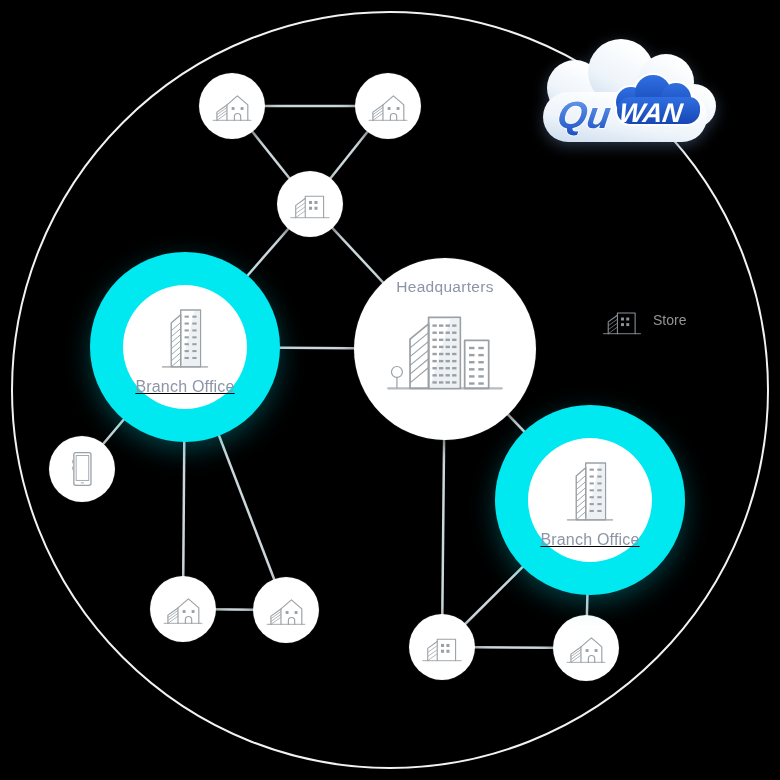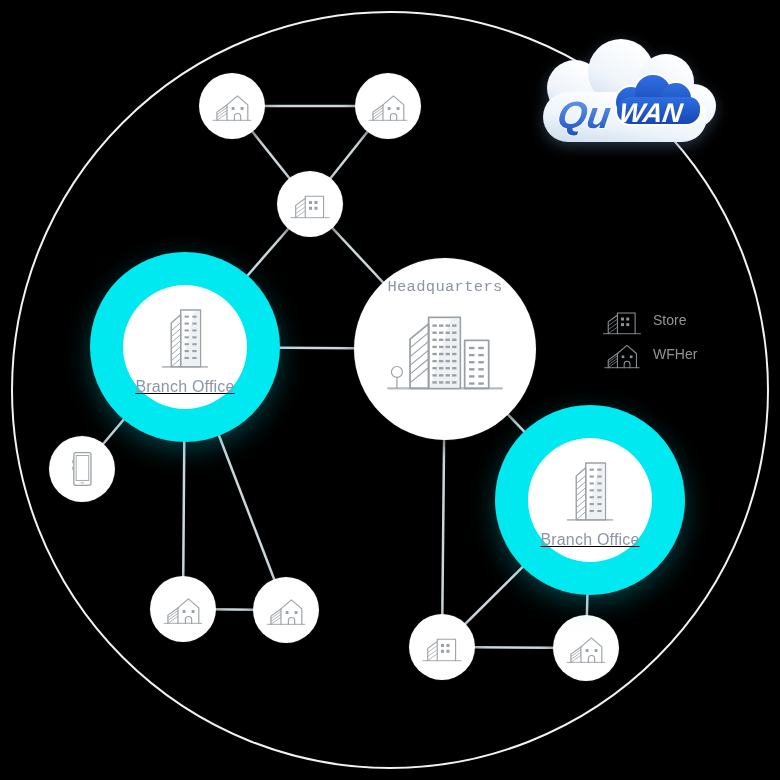--- a/index.html
+++ b/index.html
@@ -8,21 +8,21 @@
   .wires{position:absolute;left:0;top:0;}
   .node{position:absolute;background:#fff;border-radius:50%;
         display:flex;flex-direction:column;align-items:center;justify-content:center;
         box-shadow:0 6px 18px rgba(0,0,0,.55), 0 0 0 1px rgba(255,255,255,.06);}
   .node.small{width:66px;height:66px;}
   .ring{position:absolute;width:190px;height:190px;border-radius:50%;
         background:#00e8f0;display:flex;align-items:center;justify-content:center;
         box-shadow:0 8px 26px rgba(0,180,195,.35);text-decoration:underline;}
   .ring .node{position:relative;width:124px;height:124px;box-shadow:none;}
   .node.hq{width:182px;height:182px;justify-content:flex-start;padding-top:20px;box-sizing:border-box;}
-  .hq-label{font-size:15.5px;color:#8c94a6;letter-spacing:.3px;margin-bottom:7px;font-family:Liberation Mono, monospace;}
+  .hq-label{font-size:15.5px;color:#8c94a6;letter-spacing:.3px;margin-bottom:7px;}
   .bo-label{font-size:16px;color:#8c94a6;letter-spacing:.2px;margin-top:6px;}
   .ic{color:#9aa1a6;}
   .legend{position:absolute;left:600px;top:303px;}
   .legend-row{display:flex;align-items:center;height:34px;text-decoration:underline;}
   .legend-ic{width:44px;display:flex;justify-content:center;color:#8d9398;}
   .legend-label{font-size:14px;color:#919598;margin-left:9px;white-space:nowrap;}
   .cloud-logo{position:absolute;left:533px;top:36px;
               filter:drop-shadow(0 4px 7px rgba(90,120,160,.45));}
   .sym-shape{fill:none;stroke:currentColor;stroke-width:1.6;stroke-linejoin:round;stroke-linecap:round;}
   .sym-thin{fill:none;stroke:currentColor;stroke-width:1.1;}
@@ -274,28 +274,20 @@
 
   <div class="legend">
     <div class="legend-row">
       <span class="legend-ic">
         <svg width="42" height="33" viewBox="0 0 64 50">
             <use href="#sym-store"></use>
           </svg>
       </span>
       <span class="legend-label">Store</span>
     </div>
-    <div class="legend-row">
-      <span class="legend-ic">
-        <svg width="42" height="33" viewBox="0 0 64 50">
-            <use href="#sym-house"></use>
-          </svg>
-      </span>
-      <span class="legend-label">WFHer</span>
-    </div>
   </div>
 
   <svg class="cloud-logo" width="185" height="112" viewBox="0 0 185 112">
     <defs>
       <linearGradient id="cloudGrad" x1="0" y1="1" x2="0.55" y2="0">
         <stop offset="0" stop-color="#ccdcee"></stop>
         <stop offset="0.45" stop-color="#eef4fa"></stop>
         <stop offset="1" stop-color="#ffffff"></stop>
       </linearGradient>
       <linearGradient id="wanGrad" x1="0" y1="0" x2="0" y2="1" gradientUnits="objectBoundingBox">

